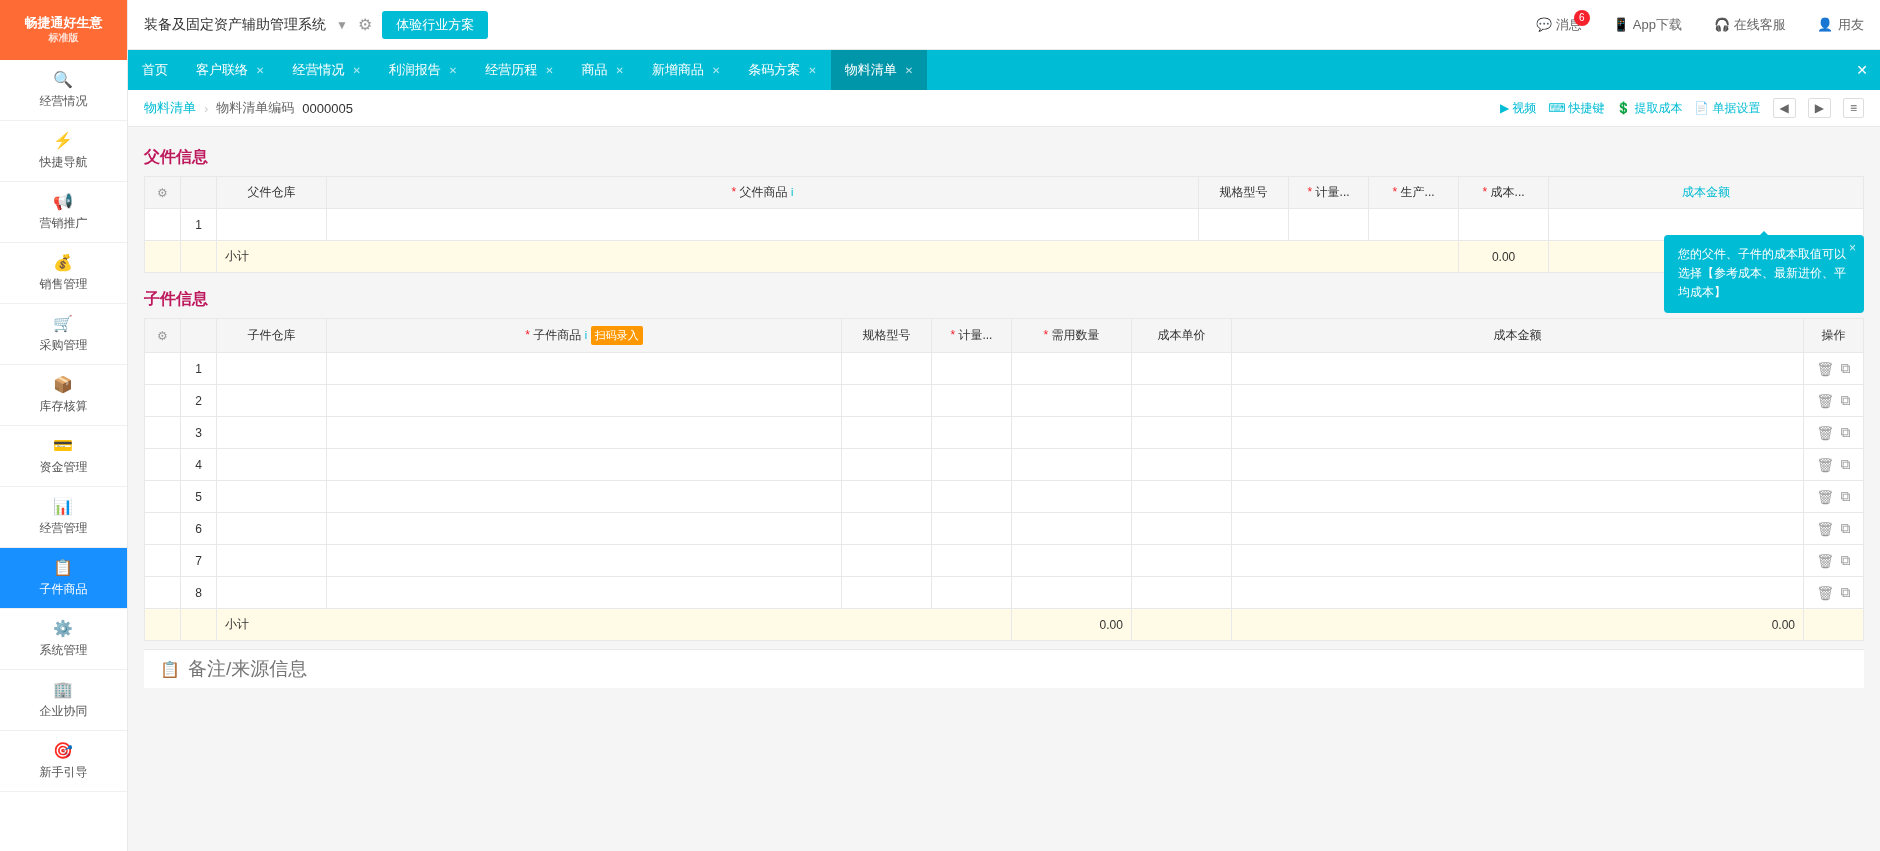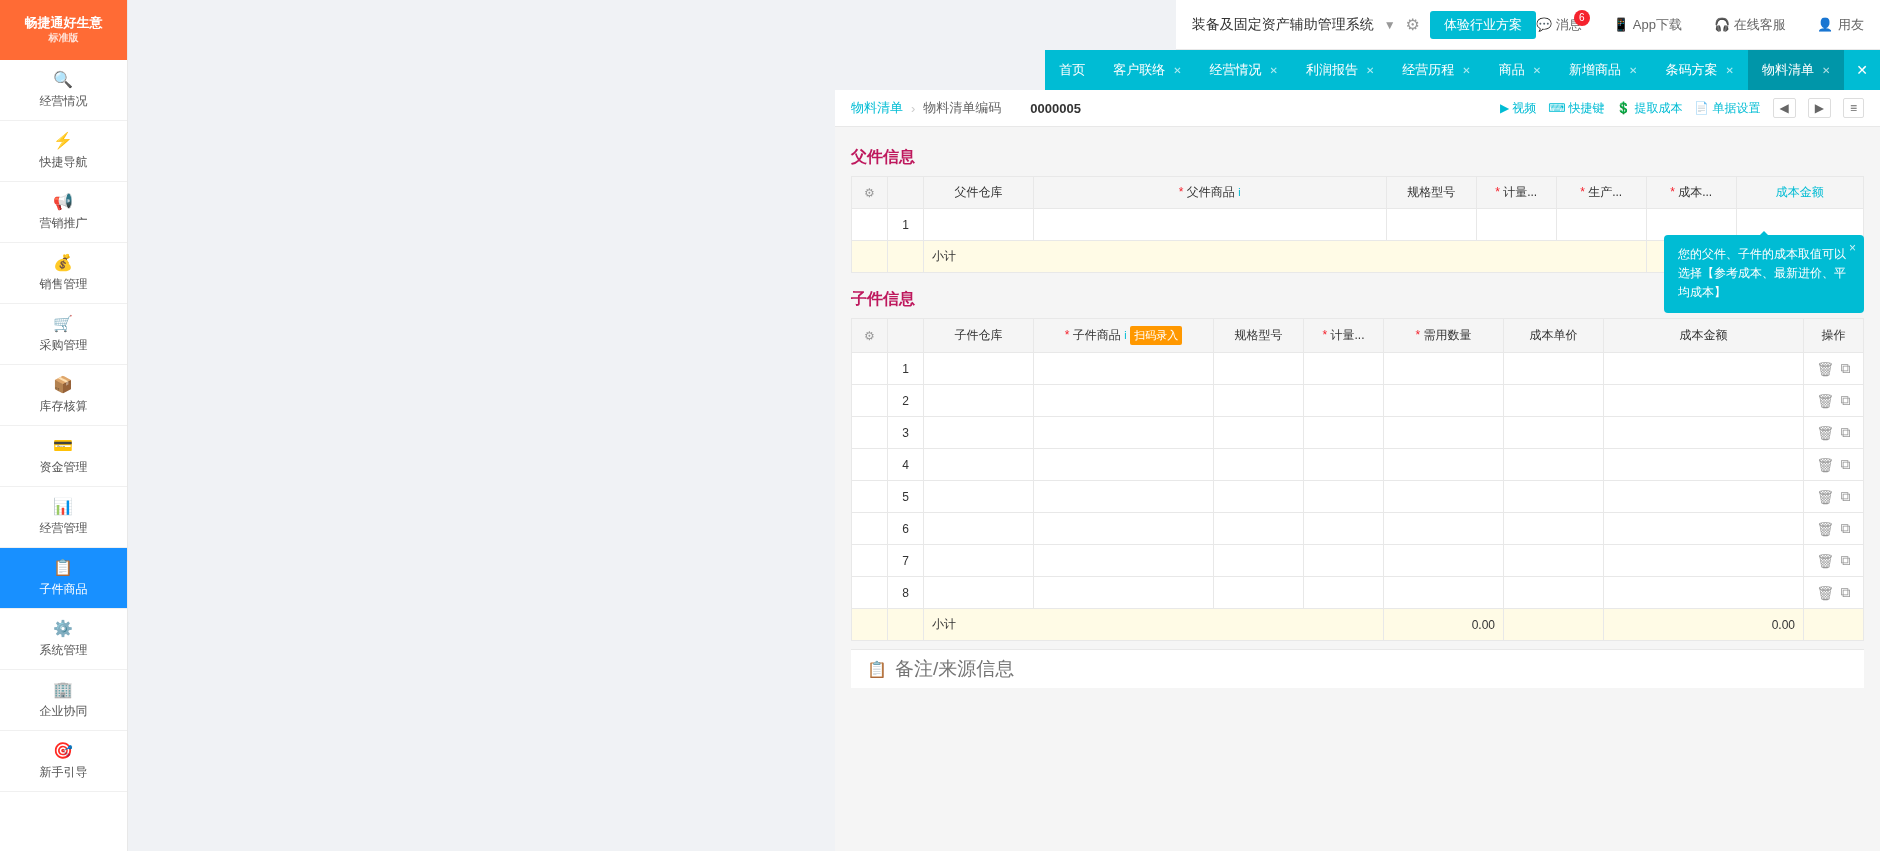--- a/index.html
+++ b/index.html
@@ -36,21 +36,21 @@
       cursor: pointer;
       color: #555;
       font-size: 12px;
       border-bottom: 1px solid #f0f0f0;
     }
     .sidebar-item.active { background: #e6f7f7; color: #00bcd4; }
     .sidebar-item .icon { font-size: 16px; margin-bottom: 4px; }
     .sidebar-item.highlight { background: #1890ff; color: white; }
 
     
-    .main { flex: 1; display: flex; flex-direction: column; overflow: hidden; align-items: flex-end; }
+    .main { flex: 1; display: flex; flex-direction: column; overflow: hidden; }
 
     
     .header {
       height: 50px;
       background: white;
       display: flex;
       align-items: center;
       justify-content: space-between;
       padding: 0 16px;
       border-bottom: 1px solid #e8e8e8;
@@ -352,21 +352,21 @@
     <div class="nav-close-btn">✕</div>
   </div>
 
   <div class="content">
 
     <div class="sub-header">
       <div class="breadcrumb">
         <span style="color:#00bcd4;cursor:pointer;">物料清单</span>
         <span style="color:#ccc;">›</span>
         <span style="color:#666;">物料清单编码</span>
-        <span style="color:#333;font-weight:700;margin-left:21px;">0000005</span>
+        <span style="color:#333;font-weight:400;">0000005</span>
       </div>
       <div class="sub-actions">
         <span>
           <span>▶</span>
           <span>视频</span>
         </span>
         <span>
           <span>⌨</span>
           <span>快捷键</span>
         </span>

